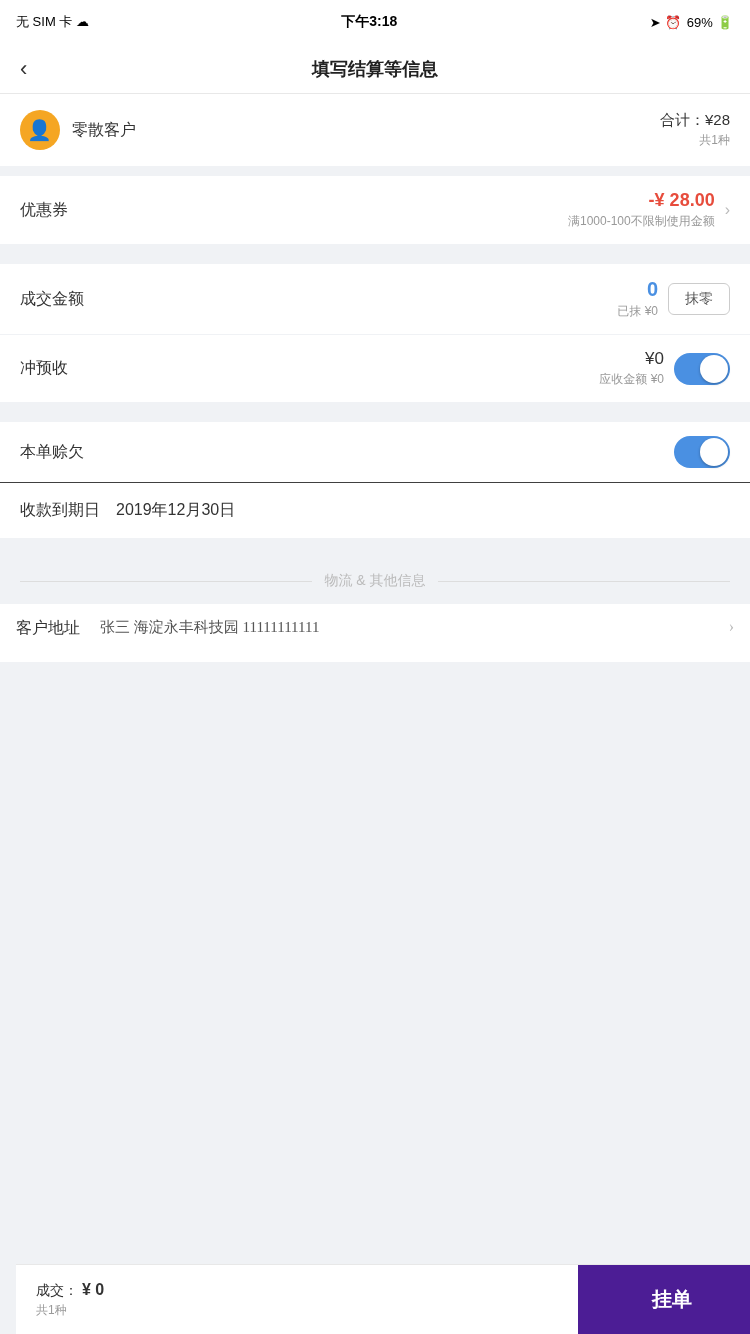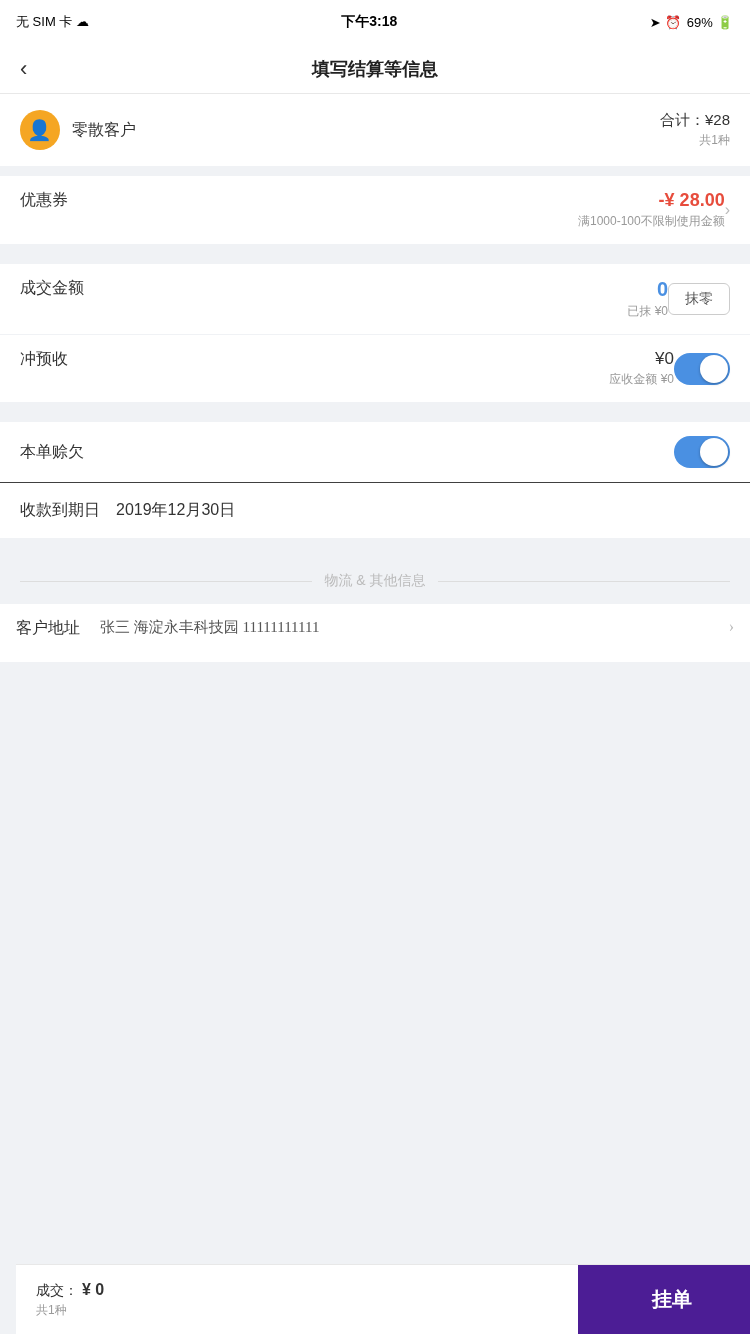--- a/index.html
+++ b/index.html
@@ -86,27 +86,28 @@
     .customer-name { font-size: 16px; color: #333; font-weight: 500; }
     .customer-right { text-align: right; }
     .total-amount { font-size: 15px; color: #333; font-weight: 500; }
     .total-count { font-size: 12px; color: #999; margin-top: 2px; }
 
     
     .form-row {
       background: #fff;
       padding: 14px 20px;
       display: flex;
+      align-items: center;
       justify-content: space-between;
       border-bottom: 1px solid #f0f2f5;
       min-height: 58px;
     }
     .form-row:last-child { border-bottom: none; }
     .row-label { font-size: 16px; color: #333; }
-    .row-right { display: flex; align-items: center; text-align: right; }
+    .row-right { display: flex; align-items: center; gap: 10px; text-align: right; }
     .coupon-amount { font-size: 18px; color: #e74c3c; font-weight: 600; }
     .coupon-desc { font-size: 12px; color: #999; margin-top: 2px; }
     .chevron { font-size: 16px; color: #bbb; }
 
     
     .amount-input {
       font-size: 20px;
       color: #4a90e2;
       font-weight: 600;
       min-width: 30px;

